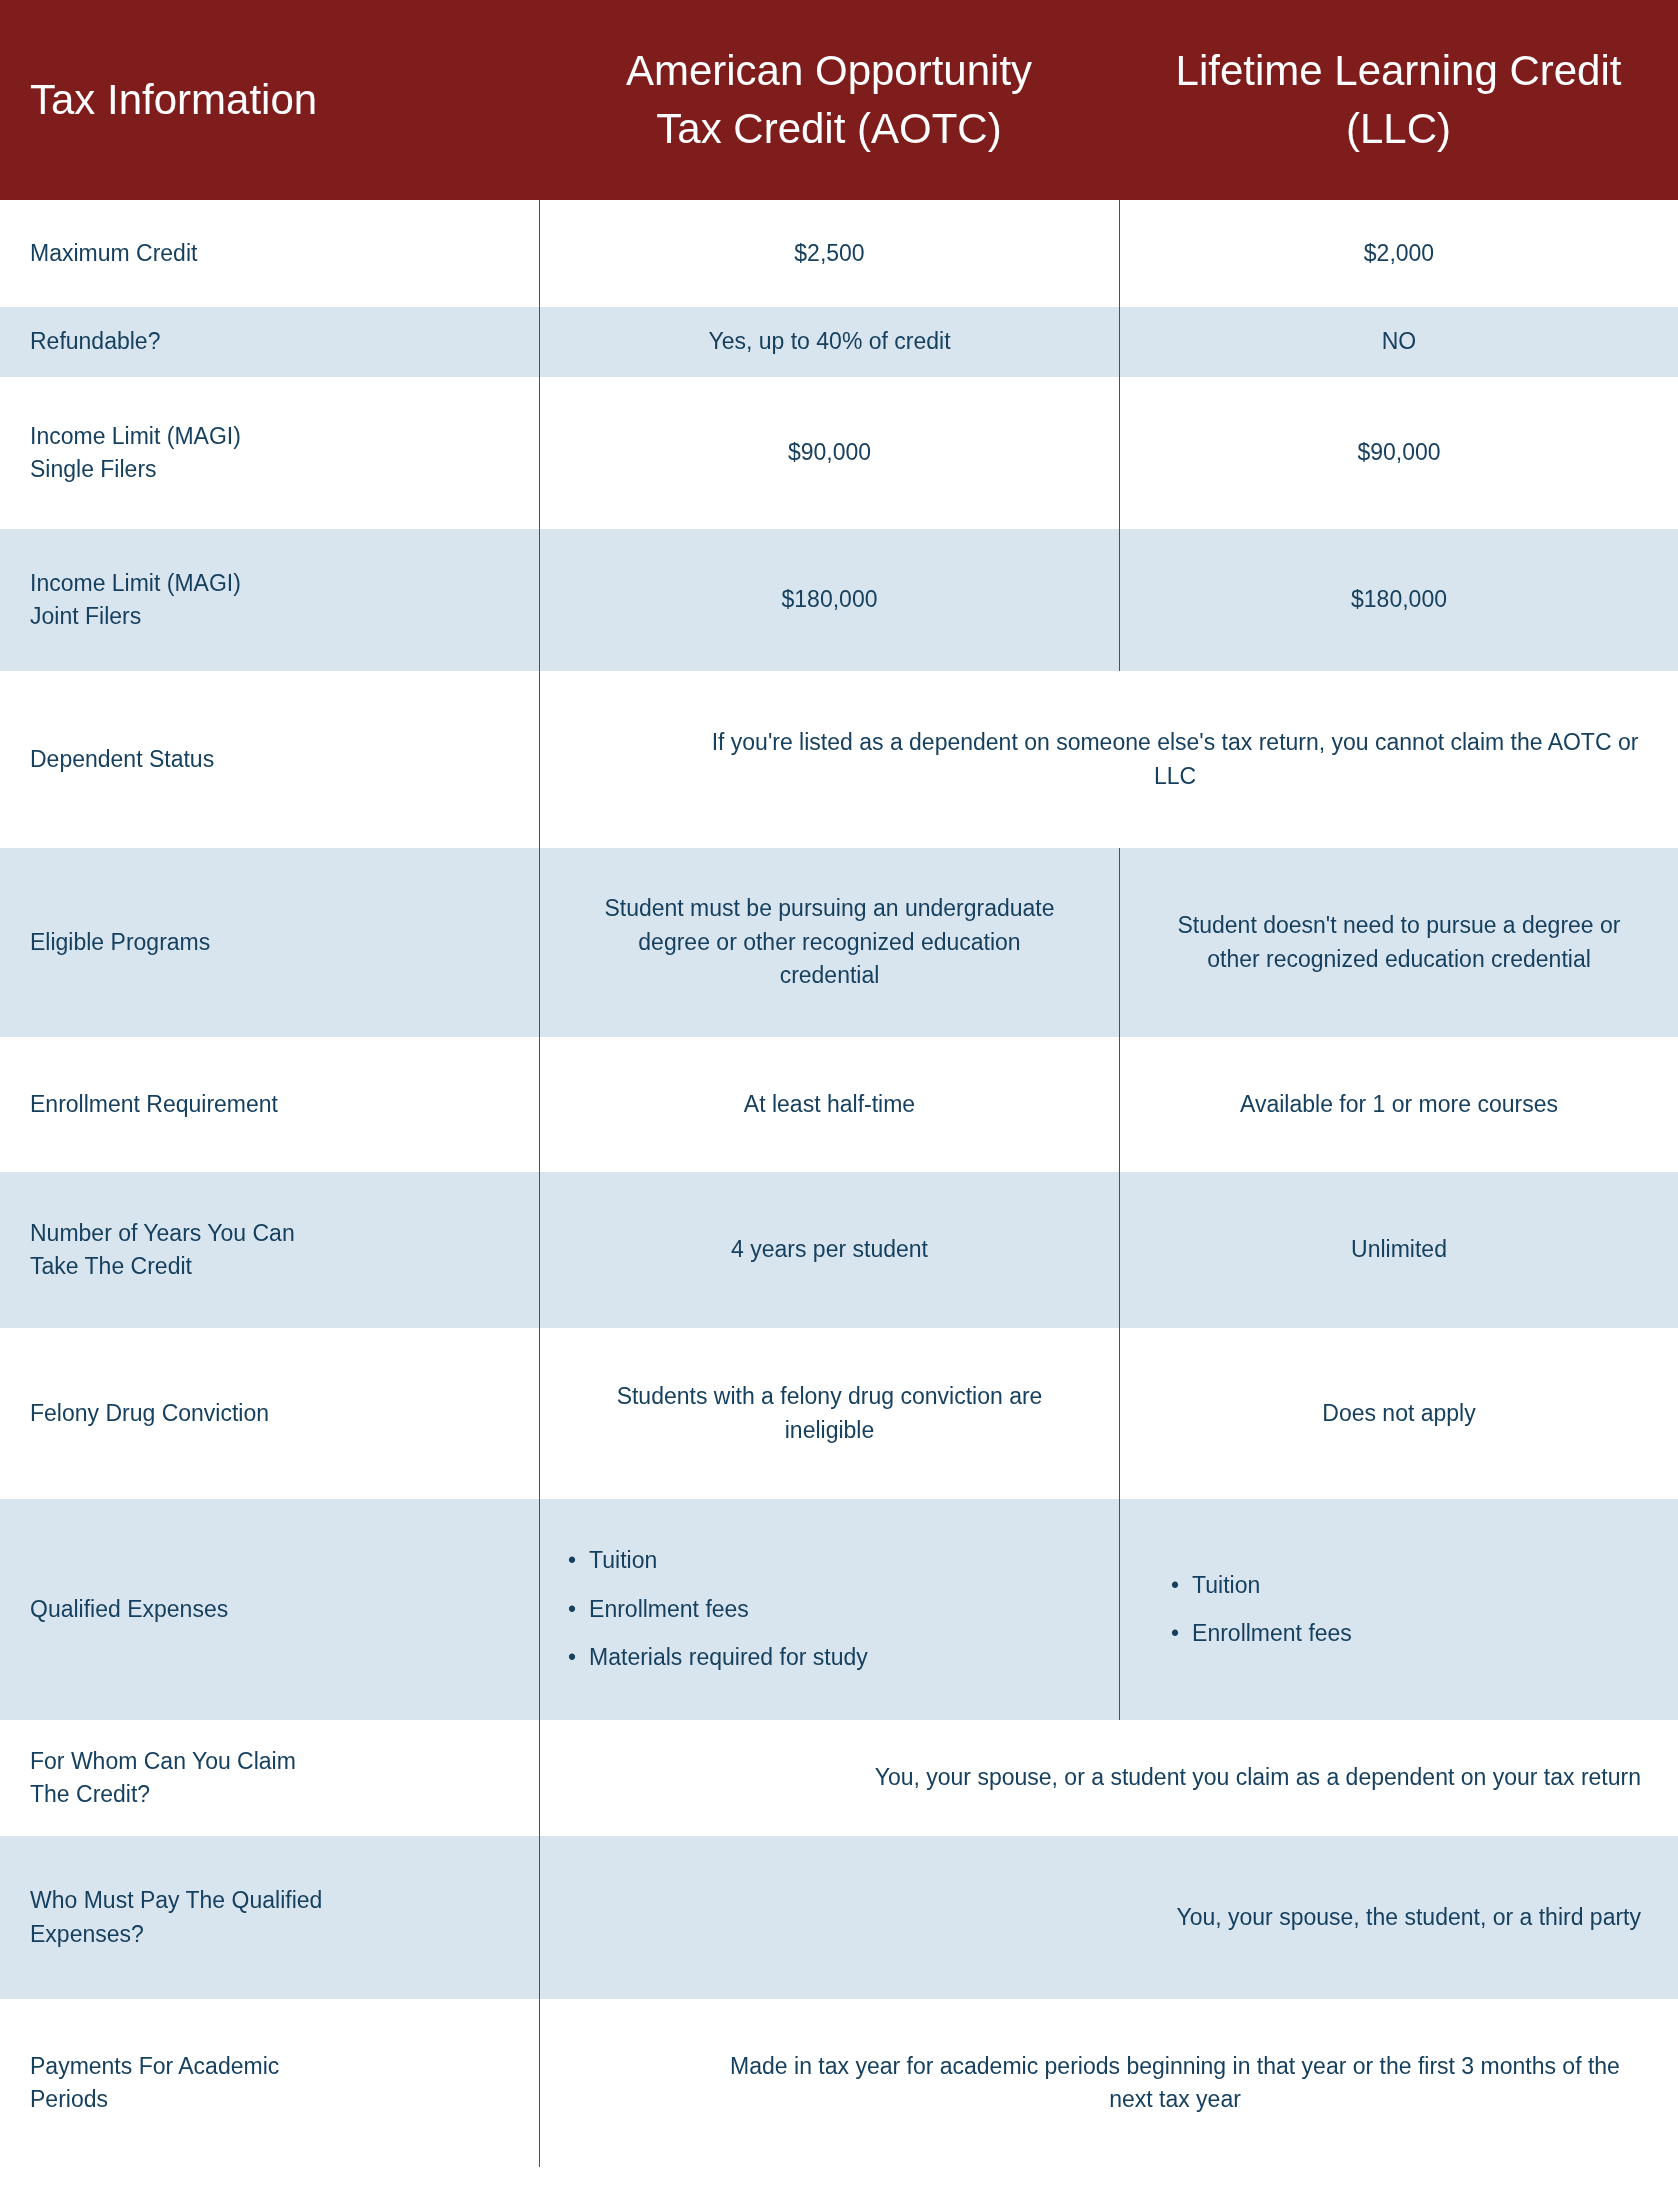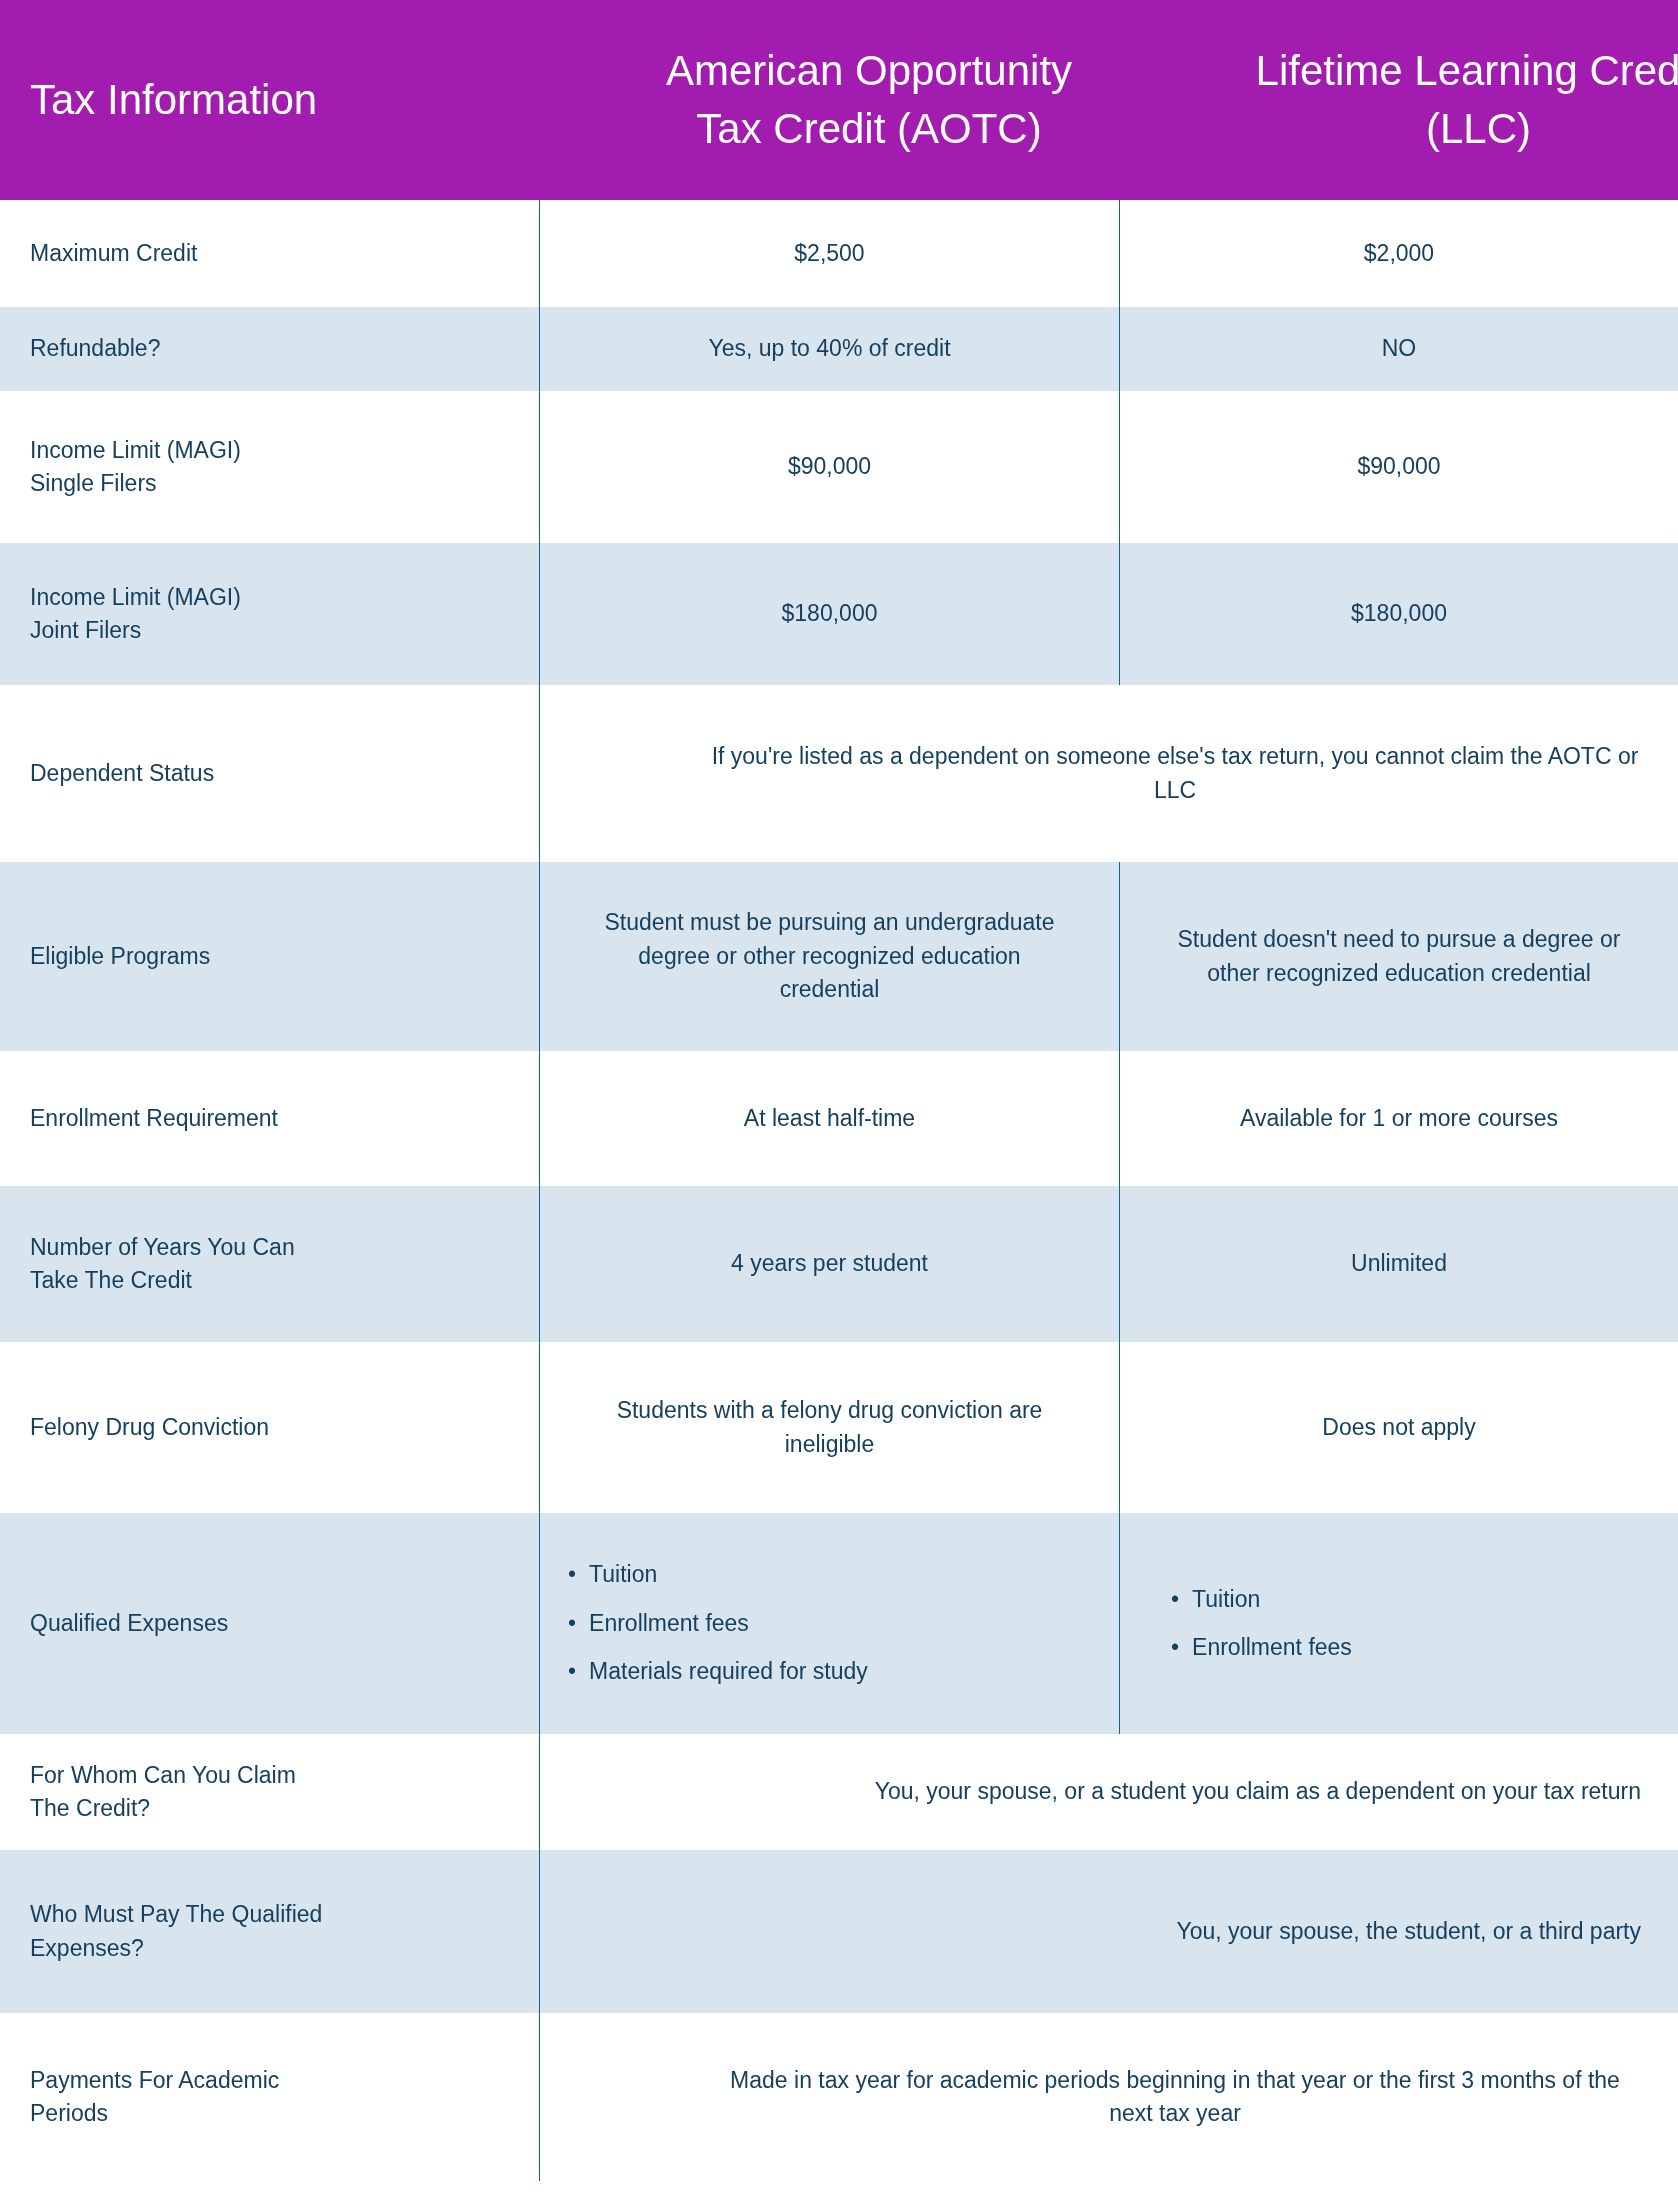--- a/index.html
+++ b/index.html
@@ -17,23 +17,22 @@
   }
   .row {
     display: grid;
     grid-template-columns: 539px 580px 559px;
     flex: 0 0 auto;
   }
   .row.spanrow {
     grid-template-columns: 539px 1139px;
   }
   .row.header-row {
-    background: #a21caf;
+    background: #7f1d1d;
     color: #ffffff;
-    gap: 40px;
   }
   .bg-white { background: #ffffff; }
   .bg-blue  { background: #D9E5EE; }
 
   .cell {
     display: flex;
     align-items: center;
     box-sizing: border-box;
     color: #16405F;
     font-size: 23px;
@@ -104,21 +103,21 @@
       </span>
     </div>
     <div class="cell value-cell div-left">
       <span>$2,500</span>
     </div>
     <div class="cell value-cell div-left">
       <span>$2,000</span>
     </div>
   </div>
 
-  <div class="row bg-blue" style="height:84px">
+  <div class="row bg-blue" style="height:70px">
     <div class="cell label-cell">
       <span>
         <span class="lbl-line">Refundable?</span>
       </span>
     </div>
     <div class="cell value-cell div-left">
       <span>Yes, up to 40% of credit</span>
     </div>
     <div class="cell value-cell div-left">
       <span>NO</span>

